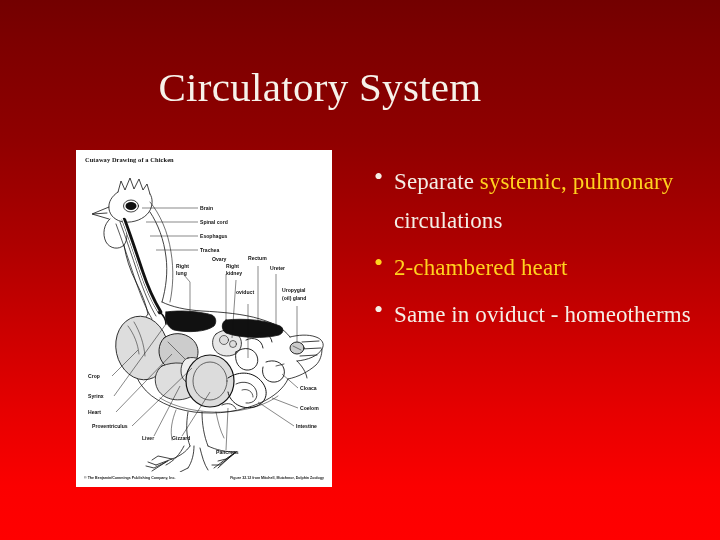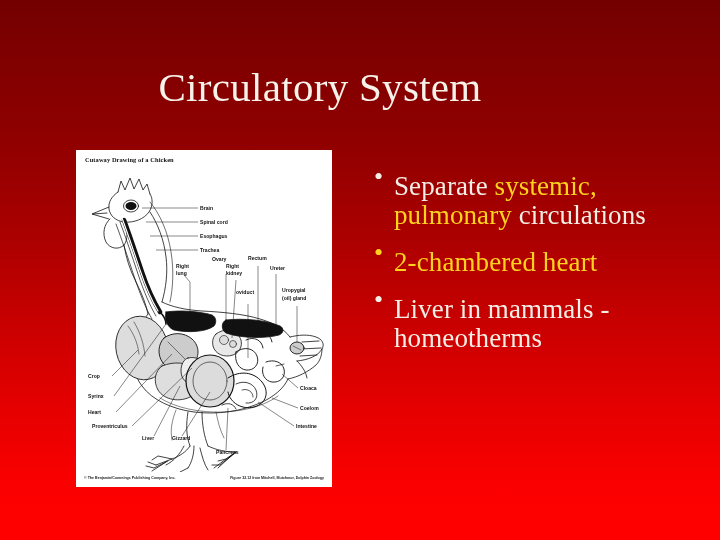--- a/index.html
+++ b/index.html
@@ -64,23 +64,22 @@
     flex:0 0 auto;
     width:26px;
     font-size:26px;line-height:29px;
     text-align:left;
     padding-left:6px;
     box-sizing:border-box;
   }
   .btext{
     flex:1 1 auto;
     font-family:"Liberation Serif",serif;
-    font-size:27px;line-height:29px;
+    font-size:23px;line-height:39px;
     letter-spacing:0.1px;
-    margin-top:10px;
   }
   .w{color:#f4efe6;}
   .y{color:#ffd21e;}
 </style>
 </head>
 <body>
 
 <div id="slide">
 
   <div class="title">Circulatory System</div>
@@ -266,18 +265,18 @@
       <span class="btext"><span class="w">Separate </span><span class="y">systemic, pulmonary </span><span class="w">circulations</span></span>
     </div>
 
     <div class="bullet-row">
       <span class="dot y">•</span>
       <span class="btext"><span class="y">2-chambered heart</span></span>
     </div>
 
     <div class="bullet-row">
       <span class="dot w">•</span>
-      <span class="btext"><span class="w">Liver in mammals - homeotherms</span></span>
+      <span class="btext"><span class="w">Same in oviduct - homeotherms</span></span>
     </div>
 
   </div>
 
 </div>
 
 </body></html>

